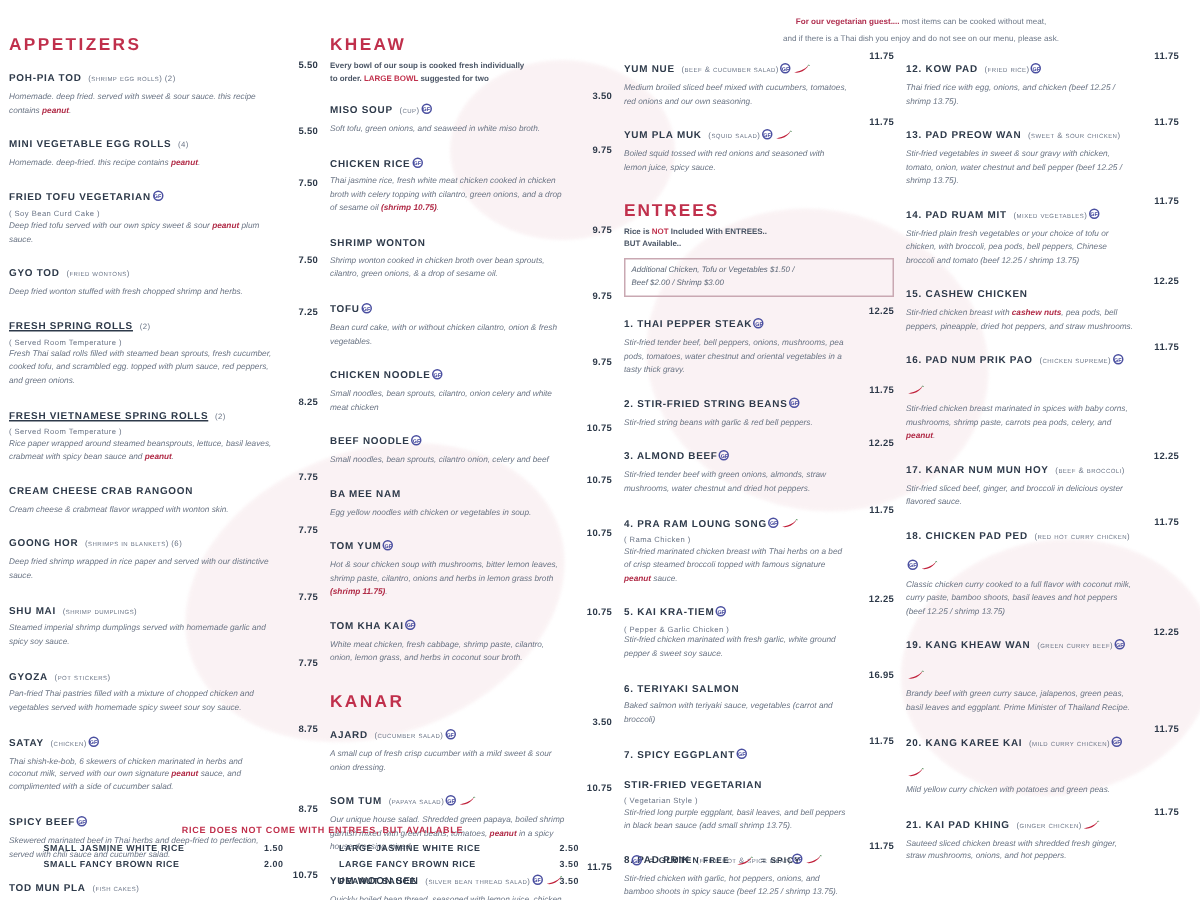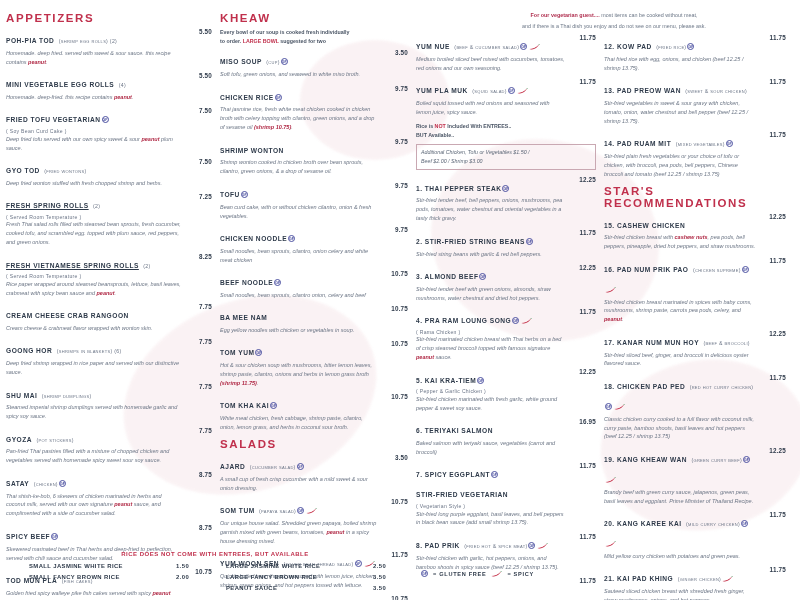--- a/index.html
+++ b/index.html
@@ -28,21 +28,21 @@
 
   .cols { display:flex; gap:0; width:788px; }
   .col { width:197px; padding-right:8px; }
   .col.c1 { width:214px; }
   .col.c2 { width:196px; }
   .col.c3 { width:188px; padding-top:28px; }
   .col.c4 { width:190px; padding-top:28px; }
 
   h2.section {
     font-size:11.5px; letter-spacing:1.6px; color:#c0304c;
-    font-weight:bold; margin:6px 0 4px 0;
+    font-weight:bold; margin:18px 0 4px 0;
   }
   h2.section.ent { color:#c0304c; letter-spacing:1.3px; }
   .subnote { font-size:5.3px; line-height:1.65; color:#4a5565; margin-bottom:4px; font-weight:bold; }
   .subnote .hl { color:#c0304c; }
 
   .item { margin-bottom:5.5px; position:relative; padding-right:30px; }
   .item .line1 { line-height:1.25; }
   .name {
     font-size:6.6px; font-weight:bold; letter-spacing:.5px; color:#2e3a4a;
   }
@@ -226,21 +226,21 @@
             <div class="line1"><span class="name">TOM YUM</span><span class="gf"></span></div>
             <div class="desc">Hot &amp; sour chicken soup with  mushrooms, bitter lemon leaves, shrimp paste, cilantro, onions and herbs in lemon grass broth <span class="rd">(shrimp 11.75)</span>.</div>
             <span class="price">10.75</span>
           </div>
           <div class="item">
             <div class="line1"><span class="name">TOM KHA KAI</span><span class="gf"></span></div>
             <div class="desc">White meat chicken, fresh cabbage, shrimp paste, cilantro, onion, lemon grass, and herbs in coconut sour broth.</div>
             <span class="price">10.75</span>
           </div>
         </div>
-      <h2 class="section">SALADS</h2>
+      <h2 class="section">KANAR</h2>
       <div id="list-salads">
           <div class="item">
             <div class="line1"><span class="name">AJARD</span> <span class="paren">(Cucumber Salad)</span><span class="gf"></span></div>
             <div class="desc">A small cup of fresh crisp cucumber with a mild sweet &amp; sour onion dressing.</div>
             <span class="price">3.50</span>
           </div>
           <div class="item">
             <div class="line1"><span class="name">SOM TUM</span> <span class="paren">(Papaya Salad)</span><span class="gf"></span><span class="chili"><svg viewBox="0 0 22 12" width="11" height="6">
                   <path d="M1 10 C6 10 15 7 20 1 C20 1 18 6 12 9 C8 11 3 11.5 1 10 Z" fill="#c0203a"></path>
                   <path d="M19 1.5 C20 0.5 21 0.5 21.5 1.5" stroke="#2f7a3a" stroke-width="1.2" fill="none"></path>
@@ -275,20 +275,21 @@
           </div>
           <div class="item">
             <div class="line1"><span class="name">YUM PLA MUK</span> <span class="paren">(Squid Salad)</span><span class="gf"></span><span class="chili"><svg viewBox="0 0 22 12" width="11" height="6">
                   <path d="M1 10 C6 10 15 7 20 1 C20 1 18 6 12 9 C8 11 3 11.5 1 10 Z" fill="#c0203a"></path>
                   <path d="M19 1.5 C20 0.5 21 0.5 21.5 1.5" stroke="#2f7a3a" stroke-width="1.2" fill="none"></path>
                 </svg></span></div>
             <div class="desc">Boiled squid tossed with red onions and seasoned with lemon juice, spicy sauce.</div>
             <span class="price">11.75</span>
           </div>
         </div>
+      <h2 class="section ent">ENTREES</h2>
       <div class="subnote">
         <span>Rice is </span><span class="hl">NOT</span><span> Included With ENTREES..</span><br>
         <span>BUT Available..</span>
       </div>
       <div class="entbox">
         <span>Additional Chicken, Tofu or Vegetables $1.50 /</span><br>
         <span>Beef $2.00 / Shrimp $3.00</span>
       </div>
       <div id="list-entrees">
           <div class="item">
@@ -359,21 +360,20 @@
             <div class="line1"><span class="name">13. PAD PREOW WAN</span> <span class="paren">(Sweet &amp; Sour Chicken)</span></div>
             <div class="desc">Stir-fried vegetables in sweet &amp; sour gravy with chicken, tomato, onion, water chestnut and bell pepper (beef 12.25 / shrimp 13.75).</div>
             <span class="price">11.75</span>
           </div>
           <div class="item">
             <div class="line1"><span class="name">14. PAD RUAM MIT</span> <span class="paren">(Mixed Vegetables)</span><span class="gf"></span></div>
             <div class="desc">Stir-fried plain fresh vegetables or your choice of tofu or chicken, with broccoli, pea pods, bell peppers, Chinese broccoli and tomato (beef 12.25 / shrimp 13.75)</div>
             <span class="price">11.75</span>
           </div>
         </div>
-      <h2 class="section">STAR'S RECOMMENDATIONS</h2>
       <div id="list-stars">
           <div class="item">
             <div class="line1"><span class="name">15. CASHEW CHICKEN</span></div>
             <div class="desc">Stir-fried chicken breast with <span class="pn">cashew nuts</span>, pea pods, bell peppers, pineapple, dried hot peppers, and straw mushrooms.</div>
             <span class="price">12.25</span>
           </div>
           <div class="item">
             <div class="line1"><span class="name">16. PAD NUM PRIK PAO</span> <span class="paren">(Chicken Supreme)</span><span class="gf"></span><span class="chili"><svg viewBox="0 0 22 12" width="11" height="6">
                   <path d="M1 10 C6 10 15 7 20 1 C20 1 18 6 12 9 C8 11 3 11.5 1 10 Z" fill="#c0203a"></path>
                   <path d="M19 1.5 C20 0.5 21 0.5 21.5 1.5" stroke="#2f7a3a" stroke-width="1.2" fill="none"></path>

